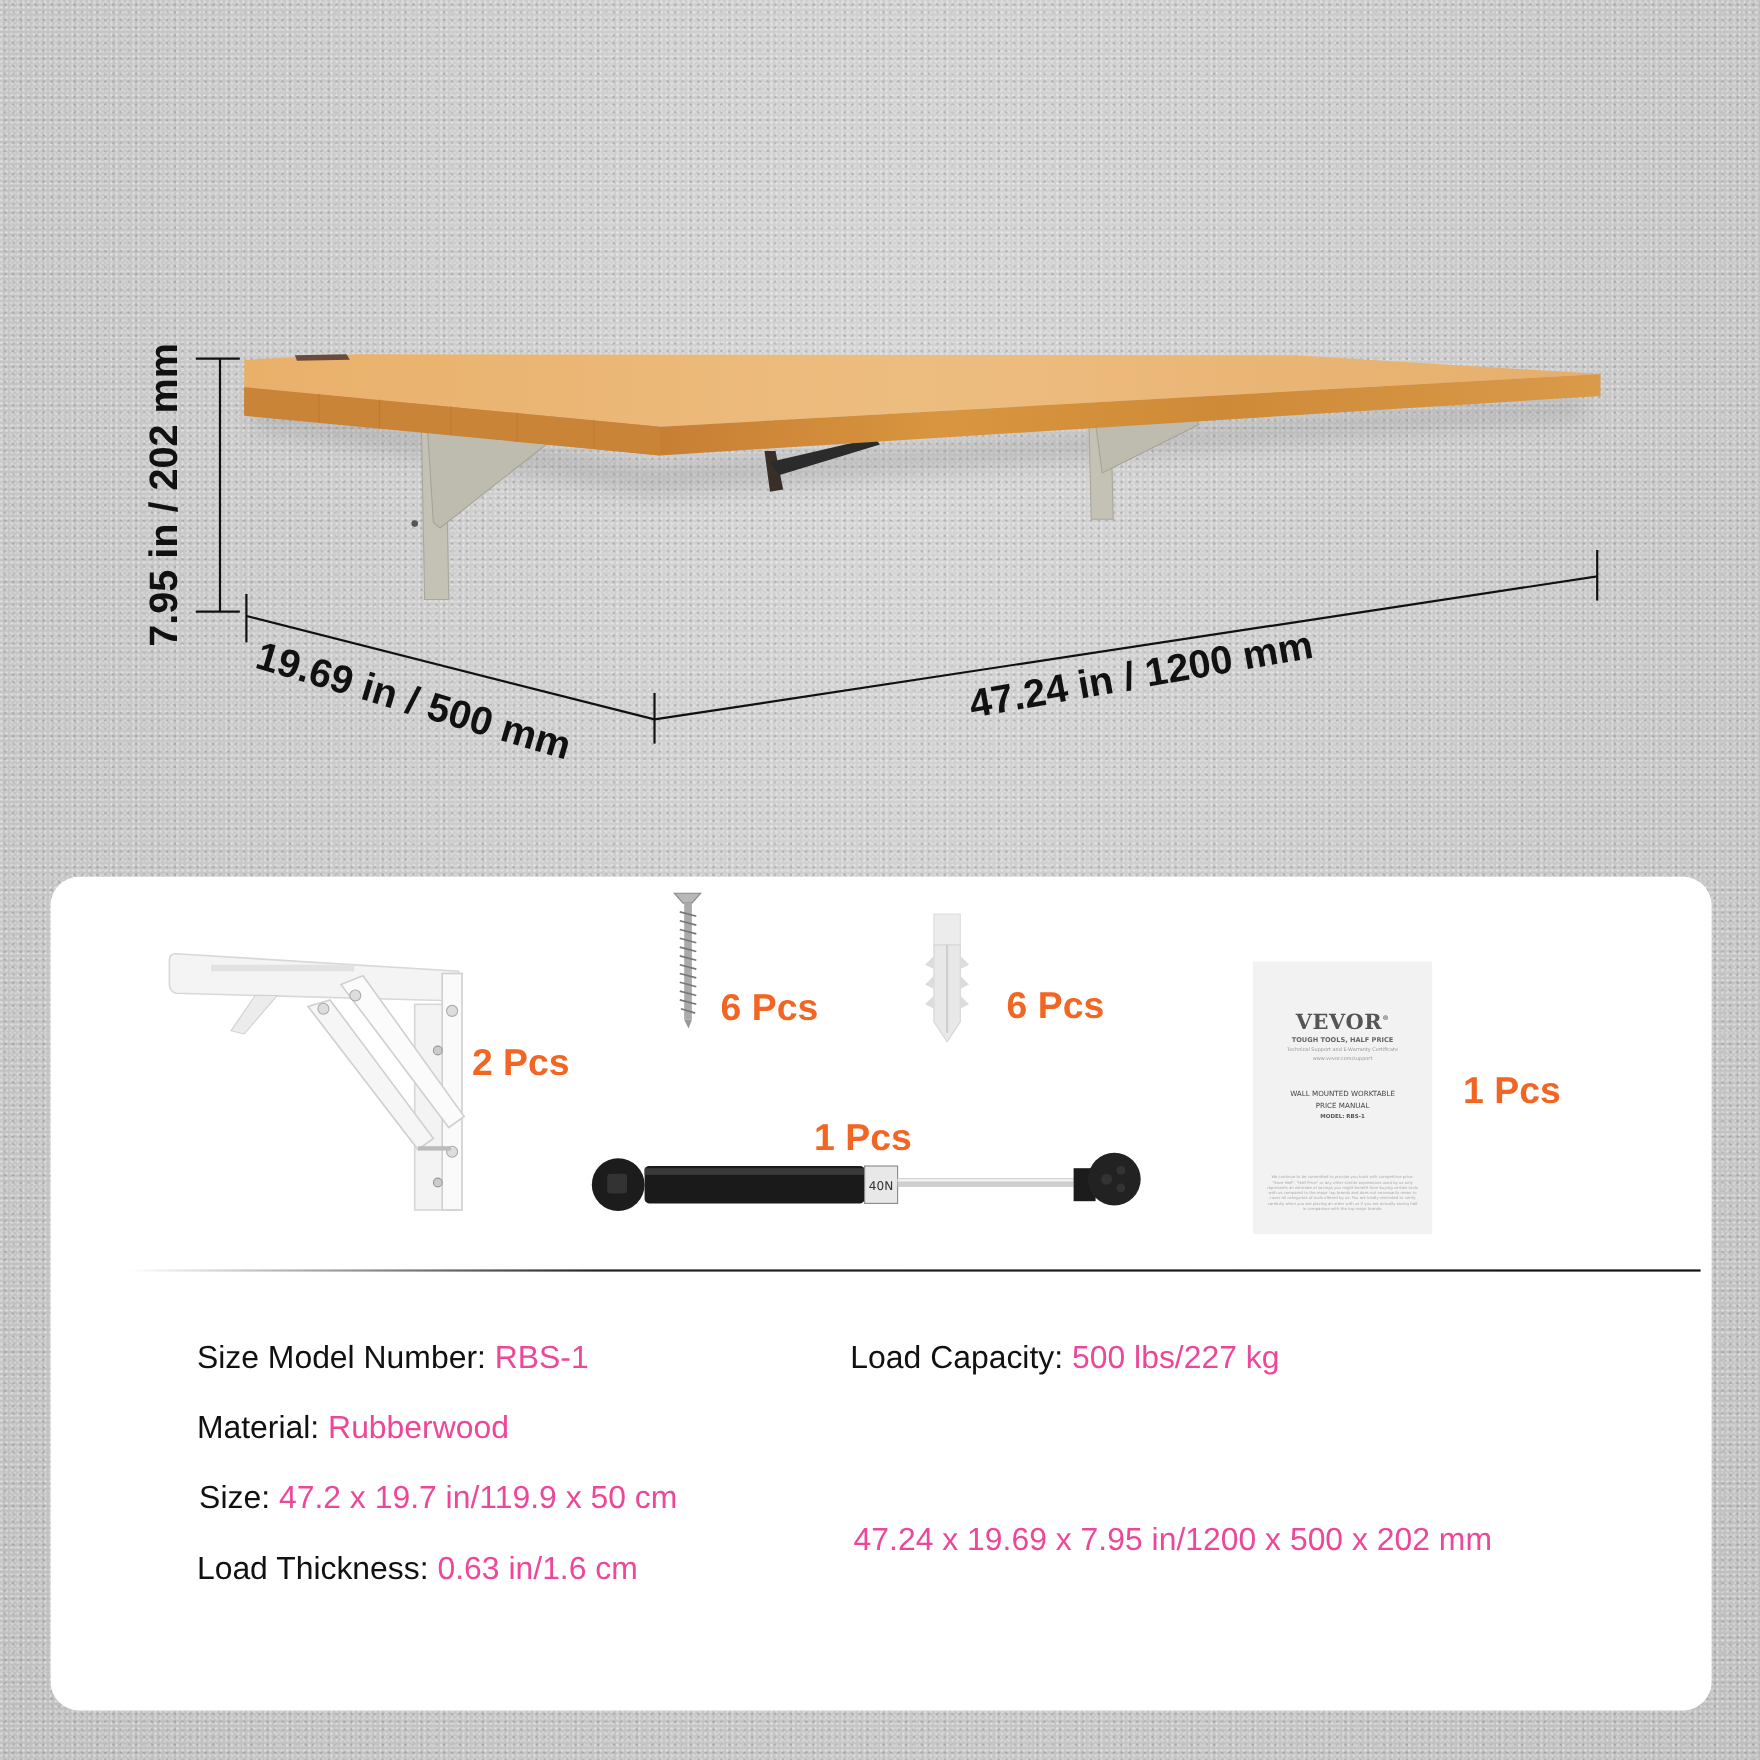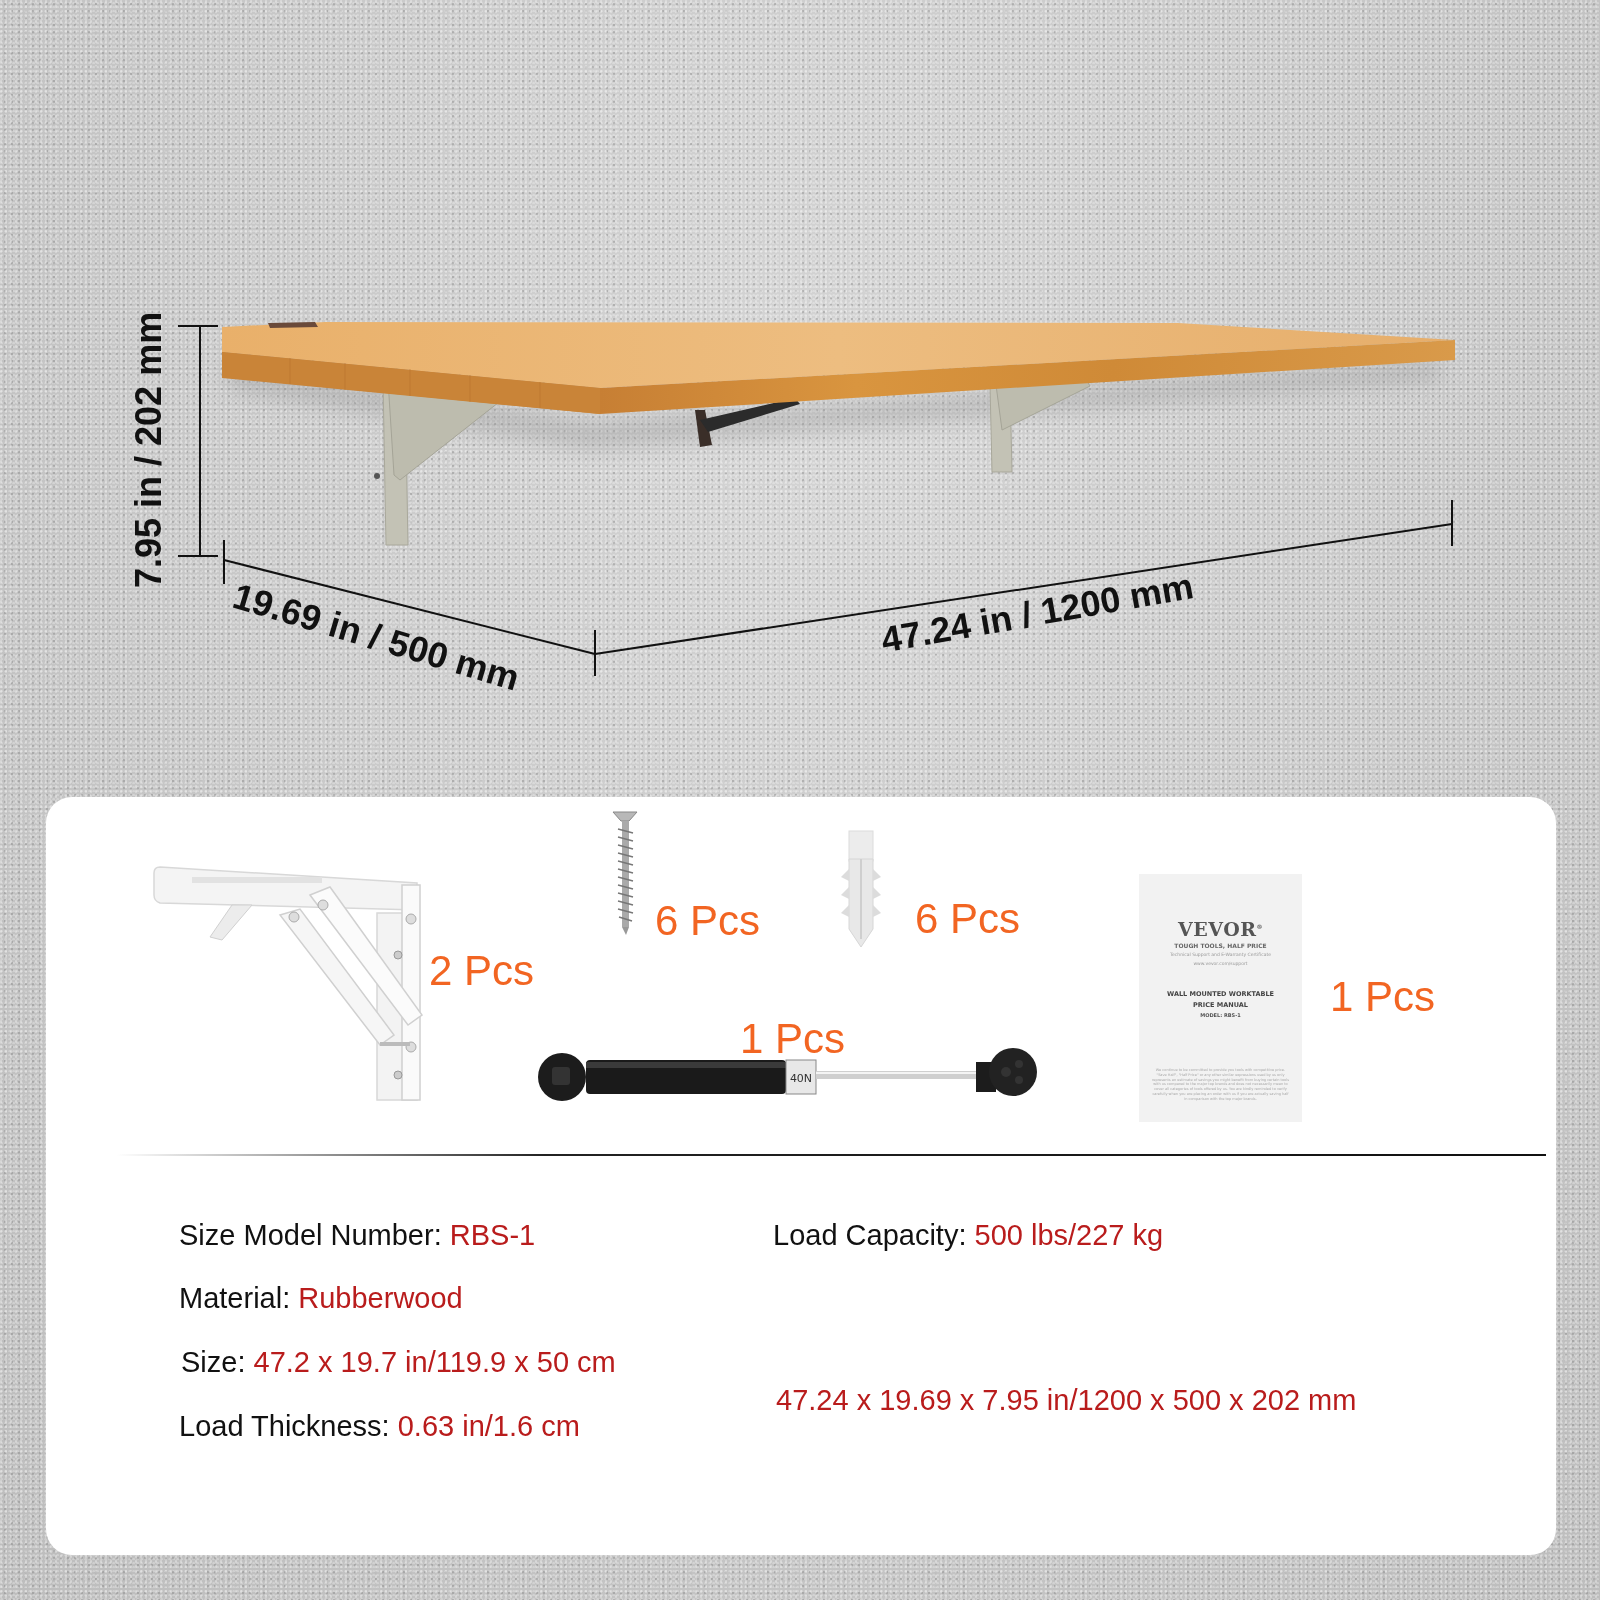--- a/index.html
+++ b/index.html
@@ -36,54 +36,54 @@
     .card {
       position: absolute;
       left: 46px; top: 797px;
       width: 1510px; height: 758px;
       background: #ffffff;
       border-radius: 26px;
     }
 
     .pcs {
       position: absolute;
-      font-weight: normal;
-      font-size: 42px;
+      font-weight: bold;
+      font-size: 34px;
       color: #f26522;
       white-space: nowrap;
     }
 
     .divider {
       position: absolute;
       left: 70px; top: 357px;
       width: 1430px; height: 2px;
       background: linear-gradient(to right, rgba(0,0,0,0) 0%, #222 30%, #111 100%);
     }
 
     .spec-row {
       position: absolute;
       font-size: 29px;
       color: #111;
       white-space: nowrap;
     }
-    .spec-row .v { color: #b91c1c; }
+    .spec-row .v { color: #ec4899; }
 
     
     .manual {
       position: absolute;
       left: 1093px; top: 77px;
       width: 163px; height: 248px;
       background: #f2f2f2;
       text-align: center;
       font-family: "DejaVu Sans", sans-serif;
     }
     .manual .brand { margin-top: 44px; font-size: 19px; font-weight: bold; color: #555; letter-spacing: 0.5px; font-family: "DejaVu Serif", serif; }
     .manual .tag { font-size: 6px; font-weight: bold; color: #666; margin-top: 2px; }
     .manual .tiny { font-size: 4.5px; color: #999; margin-top: 3px; line-height: 1.3; }
-    .manual .title { font-size: 6.5px; font-weight: bold; color: #444; margin-top: 22px; line-height: 1.8; }
+    .manual .title { font-size: 6.5px; font-weight: normal; color: #444; margin-top: 22px; line-height: 1.8; }
     .manual .model { font-size: 5px; font-weight: bold; color: #555; }
     .manual .foot { position: absolute; left: 12px; right: 12px; bottom: 20px; font-size: 3.5px; color: #aaa; line-height: 1.4; }
   </style>
 </head>
 <body>
 
 <div class="hero">
   <svg width="1600" height="790" viewBox="0 0 1600 790">
     <defs>
       <linearGradient id="topGrad" x1="0" y1="0" x2="1" y2="0">

